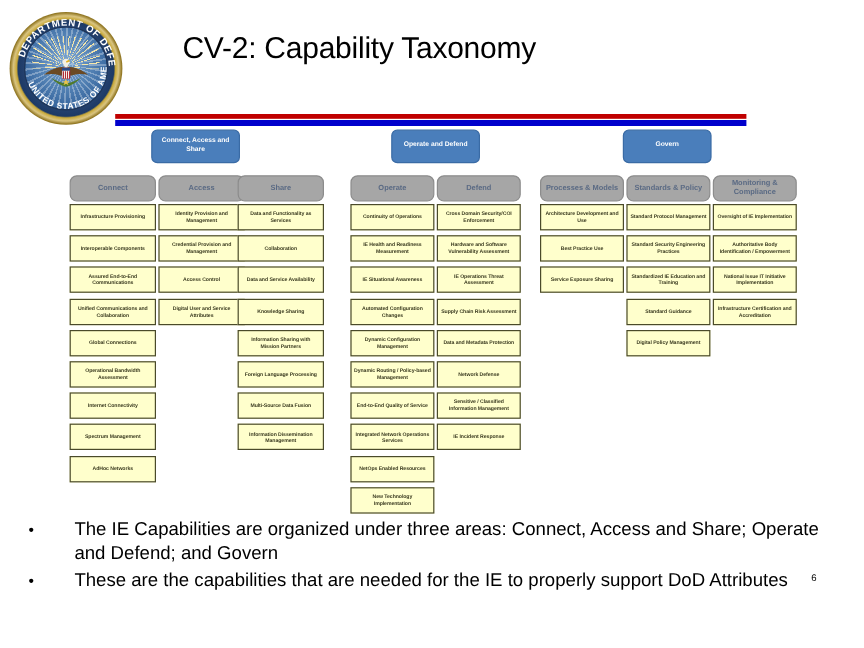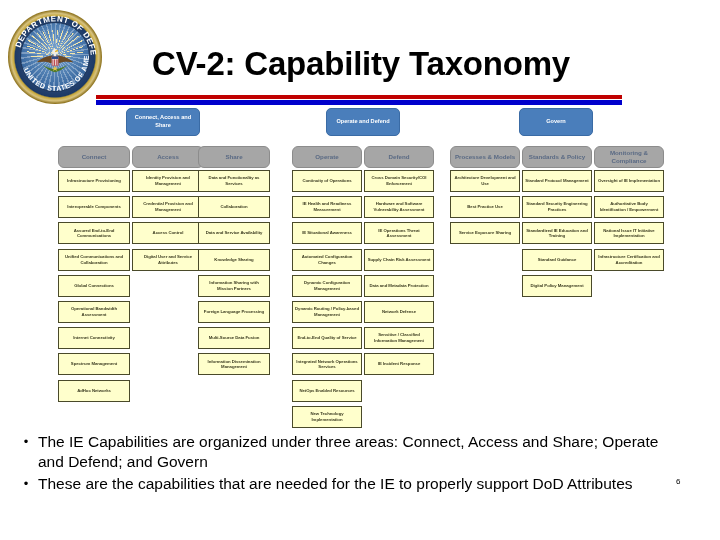--- a/index.html
+++ b/index.html
@@ -48,22 +48,22 @@
     transform:translate(-50%,-30%);
     width:62%; height:46%;
   }
   #dod-seal .ring-text {
     position:absolute; left:0; top:0; width:100%; height:100%;
     pointer-events:none;
   }
 
   
   #title {
-    position:absolute; left:152px; top:45px;
-    font-size:33px; font-weight:bold;
+    position:absolute; left:152px; top:26px;
+    font-size:25px; font-weight:normal;
     letter-spacing:-0.2px;
     white-space:nowrap;
   }
 
   
   #bar-red  { position:absolute; left:96px; top:95px;  width:526px; height:4px; background:#c00000; }
   #bar-blue { position:absolute; left:96px; top:100px; width:526px; height:5px; background:#0000cc; }
 
   
   #diagram { position:absolute; left:0; top:108px; width:720px; height:320px; }
@@ -123,21 +123,21 @@
   #bullets .bullet {
     display:flex;
     margin-bottom:1px;
   }
   #bullets .dot {
     width:24px; flex:0 0 24px;
     text-align:center;
     font-size:13px;
     padding-top:1px;
   }
-  #bullets .btext { flex:1 1 auto; }
+  #bullets .btext { flex:1 1 auto;margin-left:24px; }
 
   #page-num {
     position:absolute; left:676px; top:477px;
     font-size:8px;
   }
 </style>
 </head>
 <body>
 
 <div id="dod-seal">

